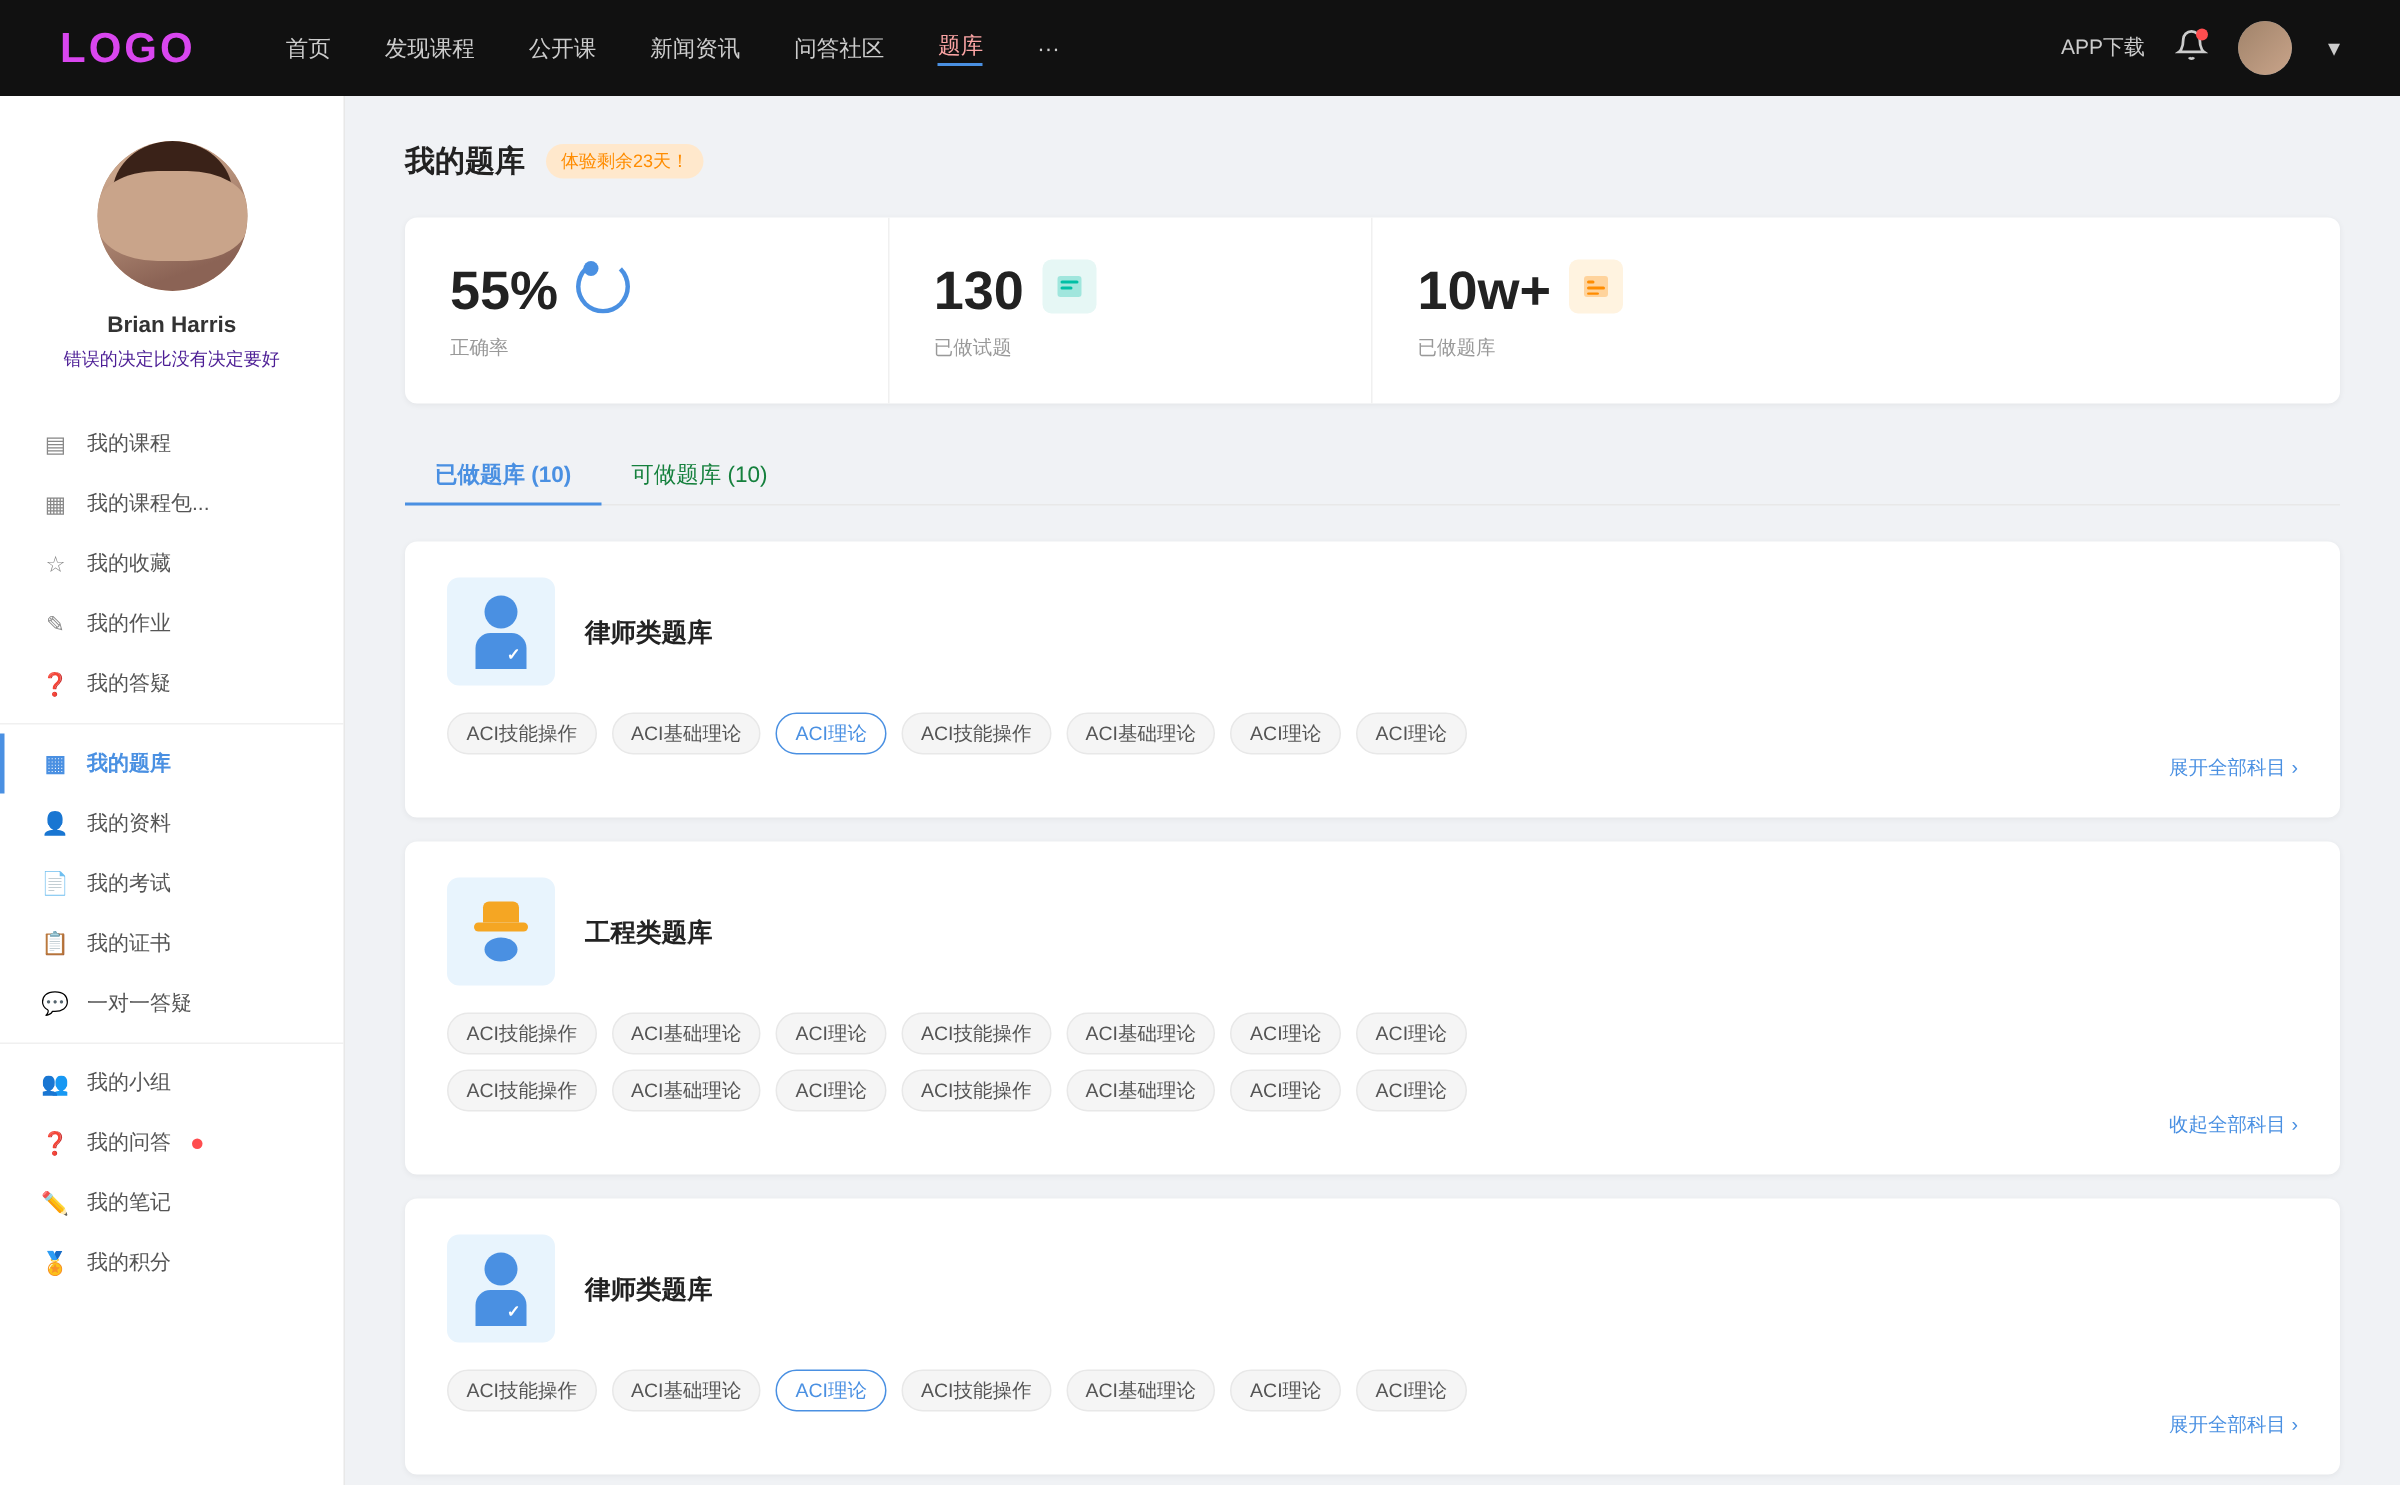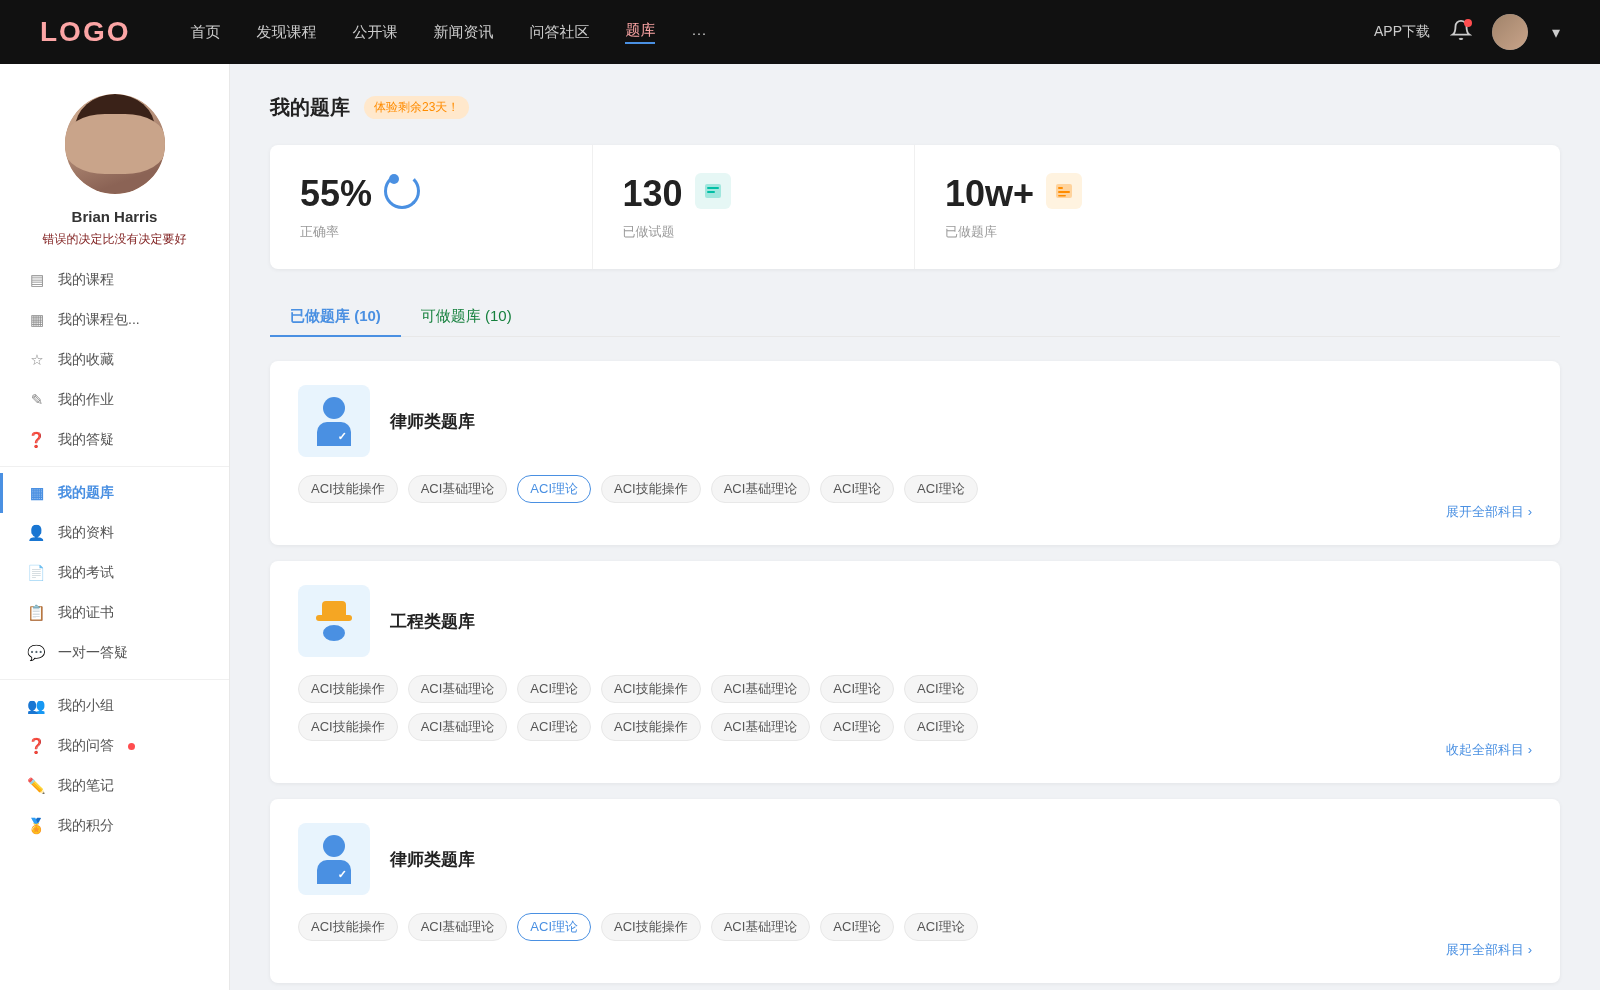--- a/index.html
+++ b/index.html
@@ -10,21 +10,21 @@
       background: #111;
       height: 64px;
       display: flex;
       align-items: center;
       padding: 0 40px;
       position: fixed;
       top: 0; left: 0; right: 0;
       z-index: 100;
     }
     .navbar-logo {
-      color: #fca5a5;
+      color: #d946ef;
       font-size: 28px;
       font-weight: 900;
       letter-spacing: 2px;
       margin-right: 60px;
     }
     .navbar-nav {
       display: flex;
       align-items: center;
       gap: 36px;
       flex: 1;
@@ -133,22 +133,22 @@
       border-radius: 40%;
     }
     .sidebar-name {
       font-size: 15px;
       font-weight: 600;
       color: #333;
       margin-bottom: 6px;
     }
     .sidebar-motto {
       font-size: 12px;
-      color: #7f1d1d;
-      margin-bottom: 12px;
+      color: #4c1d95;
+      margin-bottom: 28px;
       text-align: center;
       padding: 0 10px;
     }
     .sidebar-divider {
       width: 100%;
       height: 1px;
       background: #f0f0f0;
       margin: 6px 0;
     }
     .sidebar-menu {

